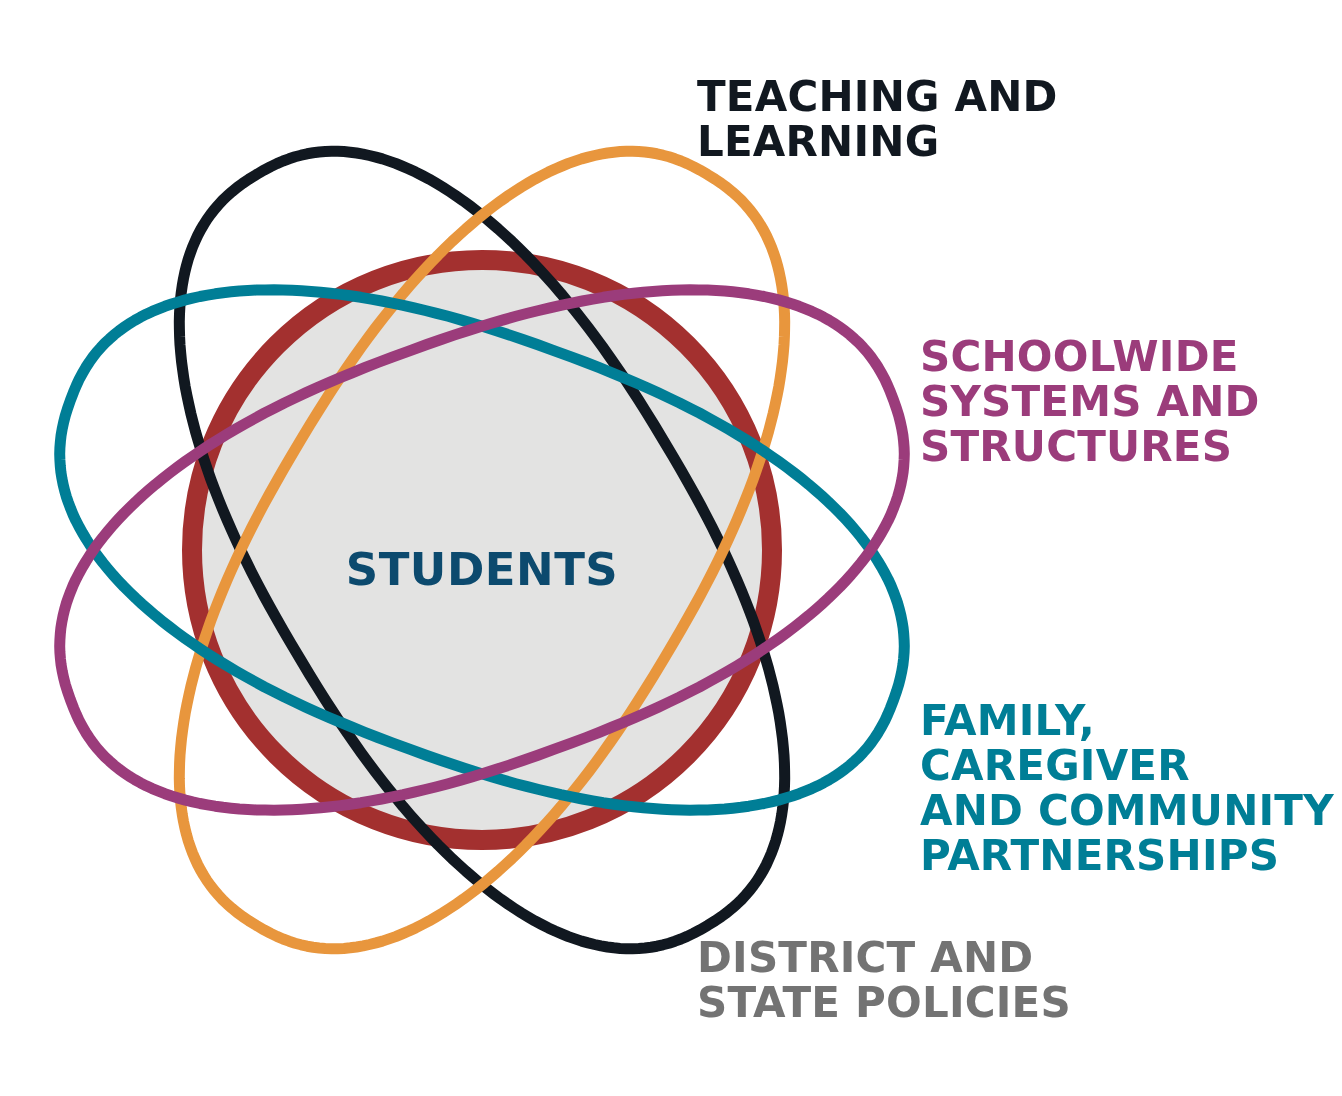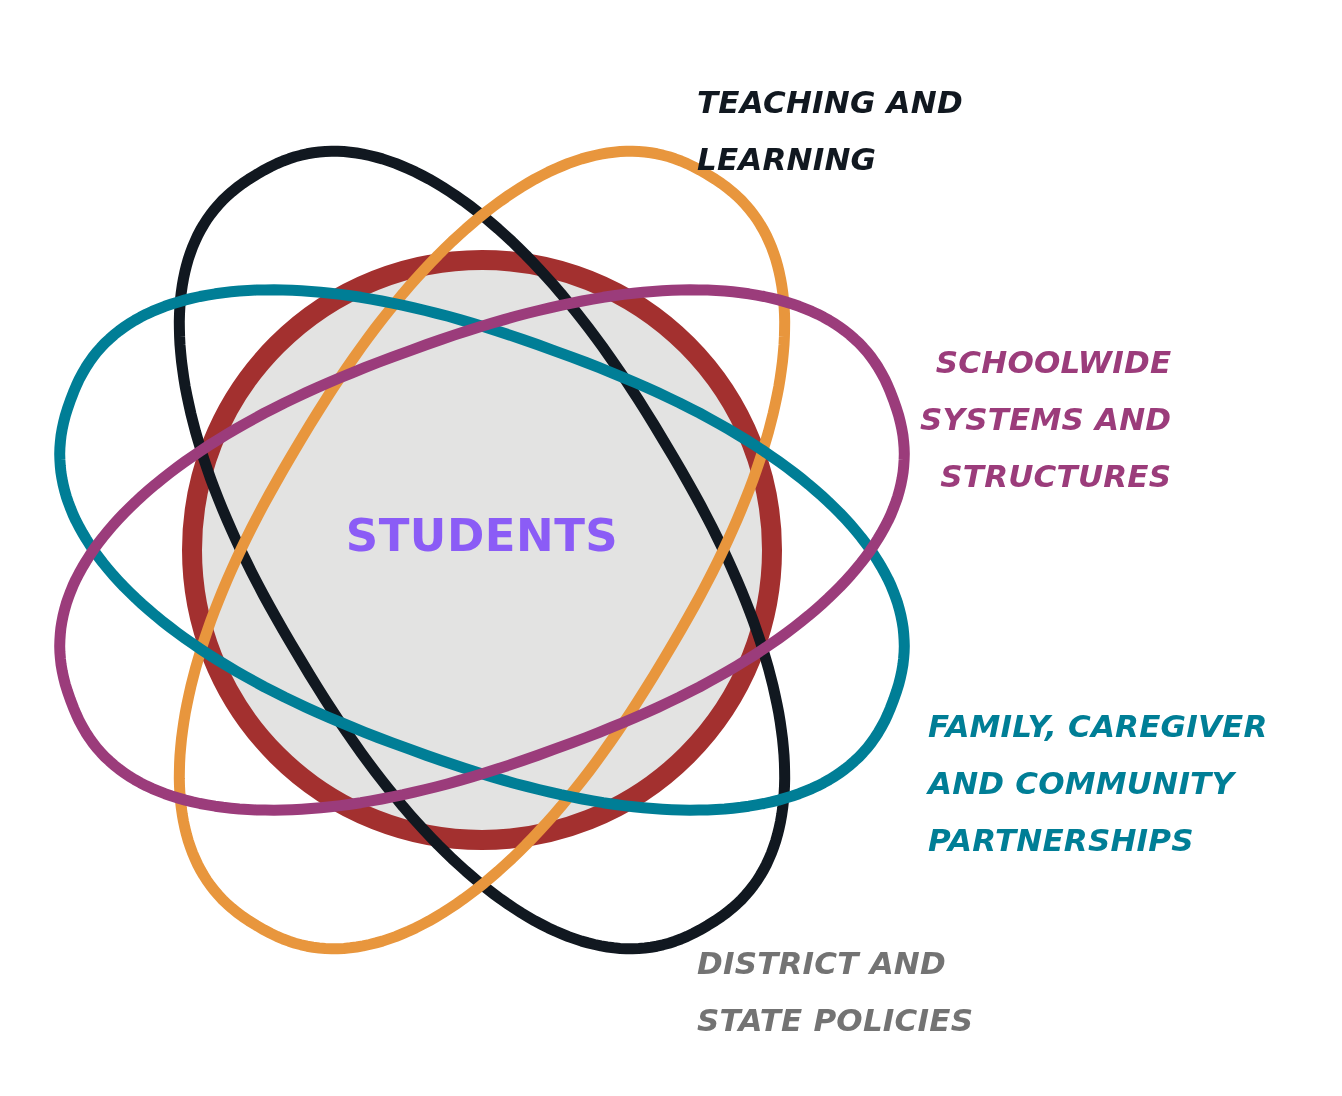--- a/index.html
+++ b/index.html
@@ -1,37 +1,37 @@
 <!DOCTYPE html>
 <html><head>
 <meta charset="utf-8">
 <style>
   html, body { margin:0; padding:0; background:#ffffff; }
   body { width:1342px; height:1096px; position:relative; overflow:hidden; font-family:"DejaVu Sans", sans-serif; }
   #diagram { position:absolute; left:0; top:0; width:1342px; height:1096px; }
-  .label { position:absolute; font-family:"DejaVu Sans", sans-serif; font-weight:bold; font-size:31px; line-height:57px; letter-spacing:0.2px; white-space:pre-line;font-style:italic; }
+  .label { position:absolute; font-family:"DejaVu Sans", sans-serif; font-weight:bold; font-size:42px; line-height:45px; letter-spacing:0.2px; white-space:pre-line; }
   .center-label { position:absolute; font-family:"DejaVu Sans", sans-serif; font-weight:bold; font-size:45px; letter-spacing:0.5px; text-align:center; }
 </style>
 </head>
 <body>
 
 <svg id="diagram" viewBox="0 0 1342 1096" xmlns="http://www.w3.org/2000/svg">
   <circle id="center-circle" cx="482" cy="550" r="290" fill="#e3e3e2" stroke="#a3302f" stroke-width="20"></circle>
   <g id="loops">
     <path id="loop-0" fill="none" d="M707.6 925.4 L699.9 929.9 L693.3 933.4 L687.1 936.4 L681.0 939.0 L675.0 941.2 L669.0 943.2 L662.9 944.8 L656.9 946.2 L650.9 947.2 L644.8 948.0 L638.7 948.5 L632.5 948.7 L626.3 948.7 L620.1 948.4 L613.8 947.8 L607.4 947.0 L601.0 945.9 L594.6 944.5 L588.1 942.9 L581.6 941.1 L575.0 938.9 L568.4 936.6 L561.8 933.9 L555.1 931.0 L548.4 927.9 L541.7 924.5 L534.9 920.9 L528.1 917.0 L521.3 912.9 L514.5 908.5 L507.6 903.9 L500.7 899.1 L493.8 894.0 L486.9 888.7 L479.9 883.1 L473.0 877.3 L466.0 871.3 L459.1 865.0 L452.1 858.6 L445.1 851.8 L438.1 844.9 L431.2 837.7 L424.2 830.3 L417.2 822.6 L410.2 814.8 L403.2 806.7 L396.3 798.3 L389.3 789.7 L382.3 780.9 L375.3 771.9 L368.3 762.5 L361.3 752.9 L354.3 743.0 L347.2 732.8 L340.0 722.3 L332.8 711.4 L325.4 699.9 L317.8 687.9 L309.8 675.0 L300.3 659.2 L290.8 643.3 L283.2 630.2 L276.1 617.8 L269.5 606.0 L263.2 594.5 L257.3 583.2 L251.6 572.2 L246.2 561.3 L241.0 550.6 L236.0 540.0 L231.3 529.6 L226.8 519.3 L222.5 509.1 L218.4 499.0 L214.5 489.1 L210.8 479.2 L207.4 469.5 L204.1 459.8 L201.0 450.3 L198.2 440.9 L195.5 431.6 L193.1 422.4 L190.8 413.3 L188.8 404.3 L186.9 395.4 L185.2 386.7 L183.8 378.1 L182.6 369.6 L181.5 361.3 L180.7 353.0 L180.0 344.9 L179.6 337.0 L179.4 329.1 L179.3 321.5 L179.5 313.9 L179.9 306.5 L180.5 299.3 L181.3 292.2 L182.3 285.3 L183.5 278.5 L184.9 271.8 L186.5 265.4 L188.3 259.0 L190.4 252.9 L192.6 246.9 L195.1 241.1 L197.7 235.4 L200.6 229.9 L203.7 224.6 L207.0 219.4 L210.6 214.4 L214.3 209.6 L218.4 204.9 L222.6 200.3 L227.2 195.9 L232.0 191.7 L237.1 187.5 L242.7 183.4 L248.8 179.3 L256.4 174.6 L264.1 170.1 L270.7 166.6 L276.9 163.6 L283.0 161.0 L289.0 158.8 L295.0 156.8 L301.1 155.2 L307.1 153.8 L313.1 152.8 L319.2 152.0 L325.3 151.5 L331.5 151.3 L337.7 151.3 L343.9 151.6 L350.2 152.2 L356.6 153.0 L363.0 154.1 L369.4 155.5 L375.9 157.1 L382.4 158.9 L389.0 161.1 L395.6 163.4 L402.2 166.1 L408.9 169.0 L415.6 172.1 L422.3 175.5 L429.1 179.1 L435.9 183.0 L442.7 187.1 L449.5 191.5 L456.4 196.1 L463.3 200.9 L470.2 206.0 L477.1 211.3 L484.1 216.9 L491.0 222.7 L498.0 228.7 L504.9 235.0 L511.9 241.4 L518.9 248.2 L525.9 255.1 L532.8 262.3 L539.8 269.7 L546.8 277.4 L553.8 285.2 L560.8 293.3 L567.7 301.7 L574.7 310.3 L581.7 319.1 L588.7 328.1 L595.7 337.5 L602.7 347.1 L609.7 357.0 L616.8 367.2 L624.0 377.7 L631.2 388.6 L638.6 400.1 L646.2 412.1 L654.2 425.0 L663.7 440.8 L673.2 456.7 L680.8 469.8 L687.9 482.2 L694.5 494.0 L700.8 505.5 L706.7 516.8 L712.4 527.8 L717.8 538.7 L723.0 549.4 L728.0 560.0 L732.7 570.4 L737.2 580.7 L741.5 590.9 L745.6 601.0 L749.5 610.9 L753.2 620.8 L756.6 630.5 L759.9 640.2 L763.0 649.7 L765.8 659.1 L768.5 668.4 L770.9 677.6 L773.2 686.7 L775.2 695.7 L777.1 704.6 L778.8 713.3 L780.2 721.9 L781.4 730.4 L782.5 738.7 L783.3 747.0 L784.0 755.1 L784.4 763.0 L784.6 770.9 L784.7 778.5 L784.5 786.1 L784.1 793.5 L783.5 800.7 L782.7 807.8 L781.7 814.7 L780.5 821.5 L779.1 828.2 L777.5 834.6 L775.7 841.0 L773.6 847.1 L771.4 853.1 L768.9 858.9 L766.3 864.6 L763.4 870.1 L760.3 875.4 L757.0 880.6 L753.4 885.6 L749.7 890.4 L745.6 895.1 L741.4 899.7 L736.8 904.1 L732.0 908.3 L726.9 912.5 L721.3 916.6 L715.2 920.7 L707.6 925.4 Z" stroke="#111820" stroke-width="11" stroke-linejoin="round"></path>
     <path id="loop-1" fill="none" d="M707.6 174.6 L715.2 179.3 L721.3 183.4 L726.9 187.5 L732.0 191.7 L736.8 195.9 L741.4 200.3 L745.6 204.9 L749.7 209.6 L753.4 214.4 L757.0 219.4 L760.3 224.6 L763.4 229.9 L766.3 235.4 L768.9 241.1 L771.4 246.9 L773.6 252.9 L775.7 259.0 L777.5 265.4 L779.1 271.8 L780.5 278.5 L781.7 285.3 L782.7 292.2 L783.5 299.3 L784.1 306.5 L784.5 313.9 L784.7 321.5 L784.6 329.1 L784.4 337.0 L784.0 344.9 L783.3 353.0 L782.5 361.3 L781.4 369.6 L780.2 378.1 L778.8 386.7 L777.1 395.4 L775.2 404.3 L773.2 413.3 L770.9 422.4 L768.5 431.6 L765.8 440.9 L763.0 450.3 L759.9 459.8 L756.6 469.5 L753.2 479.2 L749.5 489.1 L745.6 499.0 L741.5 509.1 L737.2 519.3 L732.7 529.6 L728.0 540.0 L723.0 550.6 L717.8 561.3 L712.4 572.2 L706.7 583.2 L700.8 594.5 L694.5 606.0 L687.9 617.8 L680.8 630.2 L673.2 643.3 L663.7 659.2 L654.2 675.0 L646.2 687.9 L638.6 699.9 L631.2 711.4 L624.0 722.3 L616.8 732.8 L609.7 743.0 L602.7 752.9 L595.7 762.5 L588.7 771.9 L581.7 780.9 L574.7 789.7 L567.7 798.3 L560.8 806.7 L553.8 814.8 L546.8 822.6 L539.8 830.3 L532.8 837.7 L525.9 844.9 L518.9 851.8 L511.9 858.6 L504.9 865.0 L498.0 871.3 L491.0 877.3 L484.1 883.1 L477.1 888.7 L470.2 894.0 L463.3 899.1 L456.4 903.9 L449.5 908.5 L442.7 912.9 L435.9 917.0 L429.1 920.9 L422.3 924.5 L415.6 927.9 L408.9 931.0 L402.2 933.9 L395.6 936.6 L389.0 938.9 L382.4 941.1 L375.9 942.9 L369.4 944.5 L363.0 945.9 L356.6 947.0 L350.2 947.8 L343.9 948.4 L337.7 948.7 L331.5 948.7 L325.3 948.5 L319.2 948.0 L313.1 947.2 L307.1 946.2 L301.1 944.8 L295.0 943.2 L289.0 941.2 L283.0 939.0 L276.9 936.4 L270.7 933.4 L264.1 929.9 L256.4 925.4 L248.8 920.7 L242.7 916.6 L237.1 912.5 L232.0 908.3 L227.2 904.1 L222.6 899.7 L218.4 895.1 L214.3 890.4 L210.6 885.6 L207.0 880.6 L203.7 875.4 L200.6 870.1 L197.7 864.6 L195.1 858.9 L192.6 853.1 L190.4 847.1 L188.3 841.0 L186.5 834.6 L184.9 828.2 L183.5 821.5 L182.3 814.7 L181.3 807.8 L180.5 800.7 L179.9 793.5 L179.5 786.1 L179.3 778.5 L179.4 770.9 L179.6 763.0 L180.0 755.1 L180.7 747.0 L181.5 738.7 L182.6 730.4 L183.8 721.9 L185.2 713.3 L186.9 704.6 L188.8 695.7 L190.8 686.7 L193.1 677.6 L195.5 668.4 L198.2 659.1 L201.0 649.7 L204.1 640.2 L207.4 630.5 L210.8 620.8 L214.5 610.9 L218.4 601.0 L222.5 590.9 L226.8 580.7 L231.3 570.4 L236.0 560.0 L241.0 549.4 L246.2 538.7 L251.6 527.8 L257.3 516.8 L263.2 505.5 L269.5 494.0 L276.1 482.2 L283.2 469.8 L290.8 456.7 L300.3 440.8 L309.8 425.0 L317.8 412.1 L325.4 400.1 L332.8 388.6 L340.0 377.7 L347.2 367.2 L354.3 357.0 L361.3 347.1 L368.3 337.5 L375.3 328.1 L382.3 319.1 L389.3 310.3 L396.3 301.7 L403.2 293.3 L410.2 285.2 L417.2 277.4 L424.2 269.7 L431.2 262.3 L438.1 255.1 L445.1 248.2 L452.1 241.4 L459.1 235.0 L466.0 228.7 L473.0 222.7 L479.9 216.9 L486.9 211.3 L493.8 206.0 L500.7 200.9 L507.6 196.1 L514.5 191.5 L521.3 187.1 L528.1 183.0 L534.9 179.1 L541.7 175.5 L548.4 172.1 L555.1 169.0 L561.8 166.1 L568.4 163.4 L575.0 161.1 L581.6 158.9 L588.1 157.1 L594.6 155.5 L601.0 154.1 L607.4 153.0 L613.8 152.2 L620.1 151.6 L626.3 151.3 L632.5 151.3 L638.7 151.5 L644.8 152.0 L650.9 152.8 L656.9 153.8 L662.9 155.2 L669.0 156.8 L675.0 158.8 L681.0 161.0 L687.1 163.6 L693.3 166.6 L699.9 170.1 L707.6 174.6 Z" stroke="#e8963d" stroke-width="11" stroke-linejoin="round"></path>
     <path id="loop-2" fill="none" d="M893.6 699.8 L890.4 708.1 L887.5 714.9 L884.6 721.2 L881.4 727.0 L878.2 732.6 L874.7 737.9 L871.1 743.0 L867.3 747.8 L863.2 752.4 L859.0 756.9 L854.5 761.1 L849.9 765.2 L845.1 769.0 L840.0 772.7 L834.8 776.3 L829.3 779.6 L823.6 782.8 L817.8 785.8 L811.8 788.6 L805.5 791.2 L799.1 793.7 L792.4 796.0 L785.6 798.1 L778.6 800.1 L771.4 801.9 L764.1 803.5 L756.5 804.9 L748.8 806.2 L740.9 807.3 L732.9 808.2 L724.6 809.0 L716.2 809.5 L707.6 809.9 L698.9 810.1 L690.0 810.2 L681.0 810.1 L671.8 809.8 L662.4 809.3 L652.9 808.6 L643.3 807.8 L633.5 806.8 L623.5 805.6 L613.5 804.2 L603.2 802.7 L592.8 800.9 L582.3 799.0 L571.7 796.9 L560.8 794.7 L549.8 792.2 L538.7 789.5 L527.4 786.7 L515.9 783.7 L504.2 780.4 L492.3 776.9 L480.1 773.2 L467.6 769.3 L454.7 765.1 L441.2 760.5 L426.8 755.5 L409.5 749.2 L392.2 742.8 L377.9 737.5 L364.7 732.3 L352.1 727.2 L340.0 722.2 L328.3 717.2 L316.9 712.2 L305.8 707.2 L295.1 702.1 L284.6 697.1 L274.3 691.9 L264.3 686.8 L254.6 681.5 L245.1 676.3 L235.8 671.0 L226.7 665.6 L217.9 660.2 L209.3 654.8 L200.9 649.3 L192.8 643.8 L184.8 638.2 L177.1 632.6 L169.7 627.0 L162.4 621.3 L155.4 615.6 L148.6 609.8 L142.1 604.1 L135.8 598.3 L129.7 592.4 L123.9 586.6 L118.3 580.7 L112.9 574.8 L107.8 568.8 L103.0 562.9 L98.4 556.9 L94.0 550.9 L89.9 544.9 L86.1 538.9 L82.5 532.9 L79.1 526.8 L76.0 520.8 L73.2 514.8 L70.7 508.7 L68.4 502.6 L66.3 496.6 L64.6 490.5 L63.1 484.4 L61.9 478.3 L60.9 472.2 L60.3 466.1 L59.9 460.0 L59.7 453.9 L59.9 447.7 L60.4 441.5 L61.1 435.2 L62.2 428.9 L63.6 422.4 L65.3 415.7 L67.5 408.6 L70.4 400.2 L73.6 391.9 L76.5 385.1 L79.4 378.8 L82.6 373.0 L85.8 367.4 L89.3 362.1 L92.9 357.0 L96.7 352.2 L100.8 347.6 L105.0 343.1 L109.5 338.9 L114.1 334.8 L118.9 331.0 L124.0 327.3 L129.2 323.7 L134.7 320.4 L140.4 317.2 L146.2 314.2 L152.2 311.4 L158.5 308.8 L164.9 306.3 L171.6 304.0 L178.4 301.9 L185.4 299.9 L192.6 298.1 L199.9 296.5 L207.5 295.1 L215.2 293.8 L223.1 292.7 L231.1 291.8 L239.4 291.0 L247.8 290.5 L256.4 290.1 L265.1 289.9 L274.0 289.8 L283.0 289.9 L292.2 290.2 L301.6 290.7 L311.1 291.4 L320.7 292.2 L330.5 293.2 L340.5 294.4 L350.5 295.8 L360.8 297.3 L371.2 299.1 L381.7 301.0 L392.3 303.1 L403.2 305.3 L414.2 307.8 L425.3 310.5 L436.6 313.3 L448.1 316.3 L459.8 319.6 L471.7 323.1 L483.9 326.8 L496.4 330.7 L509.3 334.9 L522.8 339.5 L537.2 344.5 L554.5 350.8 L571.8 357.2 L586.1 362.5 L599.3 367.7 L611.9 372.8 L624.0 377.8 L635.7 382.8 L647.1 387.8 L658.2 392.8 L668.9 397.9 L679.4 402.9 L689.7 408.1 L699.7 413.2 L709.4 418.5 L718.9 423.7 L728.2 429.0 L737.3 434.4 L746.1 439.8 L754.7 445.2 L763.1 450.7 L771.2 456.2 L779.2 461.8 L786.9 467.4 L794.3 473.0 L801.6 478.7 L808.6 484.4 L815.4 490.2 L821.9 495.9 L828.2 501.7 L834.3 507.6 L840.1 513.4 L845.7 519.3 L851.1 525.2 L856.2 531.2 L861.0 537.1 L865.6 543.1 L870.0 549.1 L874.1 555.1 L877.9 561.1 L881.5 567.1 L884.9 573.2 L888.0 579.2 L890.8 585.2 L893.3 591.3 L895.6 597.4 L897.7 603.4 L899.4 609.5 L900.9 615.6 L902.1 621.7 L903.1 627.8 L903.7 633.9 L904.1 640.0 L904.3 646.1 L904.1 652.3 L903.6 658.5 L902.9 664.8 L901.8 671.1 L900.4 677.6 L898.7 684.3 L896.5 691.4 L893.6 699.8 Z" stroke="#007e96" stroke-width="11" stroke-linejoin="round"></path>
     <path id="loop-3" fill="none" d="M893.6 400.2 L896.5 408.6 L898.7 415.7 L900.4 422.4 L901.8 428.9 L902.9 435.2 L903.6 441.5 L904.1 447.7 L904.3 453.9 L904.1 460.0 L903.7 466.1 L903.1 472.2 L902.1 478.3 L900.9 484.4 L899.4 490.5 L897.7 496.6 L895.6 502.6 L893.3 508.7 L890.8 514.8 L888.0 520.8 L884.9 526.8 L881.5 532.9 L877.9 538.9 L874.1 544.9 L870.0 550.9 L865.6 556.9 L861.0 562.9 L856.2 568.8 L851.1 574.8 L845.7 580.7 L840.1 586.6 L834.3 592.4 L828.2 598.3 L821.9 604.1 L815.4 609.8 L808.6 615.6 L801.6 621.3 L794.3 627.0 L786.9 632.6 L779.2 638.2 L771.2 643.8 L763.1 649.3 L754.7 654.8 L746.1 660.2 L737.3 665.6 L728.2 671.0 L718.9 676.3 L709.4 681.5 L699.7 686.8 L689.7 691.9 L679.4 697.1 L668.9 702.1 L658.2 707.2 L647.1 712.2 L635.7 717.2 L624.0 722.2 L611.9 727.2 L599.3 732.3 L586.1 737.5 L571.8 742.8 L554.5 749.2 L537.2 755.5 L522.8 760.5 L509.3 765.1 L496.4 769.3 L483.9 773.2 L471.7 776.9 L459.8 780.4 L448.1 783.7 L436.6 786.7 L425.3 789.5 L414.2 792.2 L403.2 794.7 L392.3 796.9 L381.7 799.0 L371.2 800.9 L360.8 802.7 L350.5 804.2 L340.5 805.6 L330.5 806.8 L320.7 807.8 L311.1 808.6 L301.6 809.3 L292.2 809.8 L283.0 810.1 L274.0 810.2 L265.1 810.1 L256.4 809.9 L247.8 809.5 L239.4 809.0 L231.1 808.2 L223.1 807.3 L215.2 806.2 L207.5 804.9 L199.9 803.5 L192.6 801.9 L185.4 800.1 L178.4 798.1 L171.6 796.0 L164.9 793.7 L158.5 791.2 L152.2 788.6 L146.2 785.8 L140.4 782.8 L134.7 779.6 L129.2 776.3 L124.0 772.7 L118.9 769.0 L114.1 765.2 L109.5 761.1 L105.0 756.9 L100.8 752.4 L96.7 747.8 L92.9 743.0 L89.3 737.9 L85.8 732.6 L82.6 727.0 L79.4 721.2 L76.5 714.9 L73.6 708.1 L70.4 699.8 L67.5 691.4 L65.3 684.3 L63.6 677.6 L62.2 671.1 L61.1 664.8 L60.4 658.5 L59.9 652.3 L59.7 646.1 L59.9 640.0 L60.3 633.9 L60.9 627.8 L61.9 621.7 L63.1 615.6 L64.6 609.5 L66.3 603.4 L68.4 597.4 L70.7 591.3 L73.2 585.2 L76.0 579.2 L79.1 573.2 L82.5 567.1 L86.1 561.1 L89.9 555.1 L94.0 549.1 L98.4 543.1 L103.0 537.1 L107.8 531.2 L112.9 525.2 L118.3 519.3 L123.9 513.4 L129.7 507.6 L135.8 501.7 L142.1 495.9 L148.6 490.2 L155.4 484.4 L162.4 478.7 L169.7 473.0 L177.1 467.4 L184.8 461.8 L192.8 456.2 L200.9 450.7 L209.3 445.2 L217.9 439.8 L226.7 434.4 L235.8 429.0 L245.1 423.7 L254.6 418.5 L264.3 413.2 L274.3 408.1 L284.6 402.9 L295.1 397.9 L305.8 392.8 L316.9 387.8 L328.3 382.8 L340.0 377.8 L352.1 372.8 L364.7 367.7 L377.9 362.5 L392.2 357.2 L409.5 350.8 L426.8 344.5 L441.2 339.5 L454.7 334.9 L467.6 330.7 L480.1 326.8 L492.3 323.1 L504.2 319.6 L515.9 316.3 L527.4 313.3 L538.7 310.5 L549.8 307.8 L560.8 305.3 L571.7 303.1 L582.3 301.0 L592.8 299.1 L603.2 297.3 L613.5 295.8 L623.5 294.4 L633.5 293.2 L643.3 292.2 L652.9 291.4 L662.4 290.7 L671.8 290.2 L681.0 289.9 L690.0 289.8 L698.9 289.9 L707.6 290.1 L716.2 290.5 L724.6 291.0 L732.9 291.8 L740.9 292.7 L748.8 293.8 L756.5 295.1 L764.1 296.5 L771.4 298.1 L778.6 299.9 L785.6 301.9 L792.4 304.0 L799.1 306.3 L805.5 308.8 L811.8 311.4 L817.8 314.2 L823.6 317.2 L829.3 320.4 L834.8 323.7 L840.0 327.3 L845.1 331.0 L849.9 334.8 L854.5 338.9 L859.0 343.1 L863.2 347.6 L867.3 352.2 L871.1 357.0 L874.7 362.1 L878.2 367.4 L881.4 373.0 L884.6 378.8 L887.5 385.1 L890.4 391.9 L893.6 400.2 Z" stroke="#9b3c7b" stroke-width="11" stroke-linejoin="round"></path>
   </g>
 </svg>
 
-<div class="center-label" id="center-label" style="left: 282px; top: 509px; width: 400px; color: #8b5cf6;">STUDENTS</div>
+<div class="center-label" id="center-label" style="left: 282px; top: 543px; width: 400px; color: #0c4a6e;">STUDENTS</div>
 
 <div class="label" id="label-0" style="left: 697px; top: 74px; color: rgb(17, 24, 32);">TEACHING AND
 LEARNING</div>
-<div class="label" id="label-1" style="left: 920px; top: 334px; color: rgb(155, 60, 123); text-align: right;">SCHOOLWIDE
+<div class="label" id="label-1" style="left: 920px; top: 334px; color: rgb(155, 60, 123);">SCHOOLWIDE
 SYSTEMS AND
 STRUCTURES</div>
-<div class="label" id="label-2" style="left: 920px; top: 698px; color: rgb(0, 126, 150); margin-left: 8px;">FAMILY, CAREGIVER
+<div class="label" id="label-2" style="left: 920px; top: 698px; color: rgb(0, 126, 150);">FAMILY, CAREGIVER
 AND COMMUNITY
 PARTNERSHIPS</div>
 <div class="label" id="label-3" style="left: 697px; top: 935px; color: #737373;">DISTRICT AND
 STATE POLICIES</div>
 
 </body></html>

